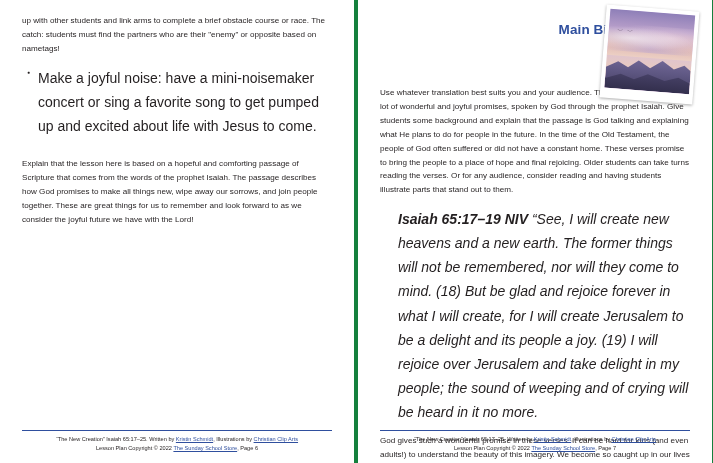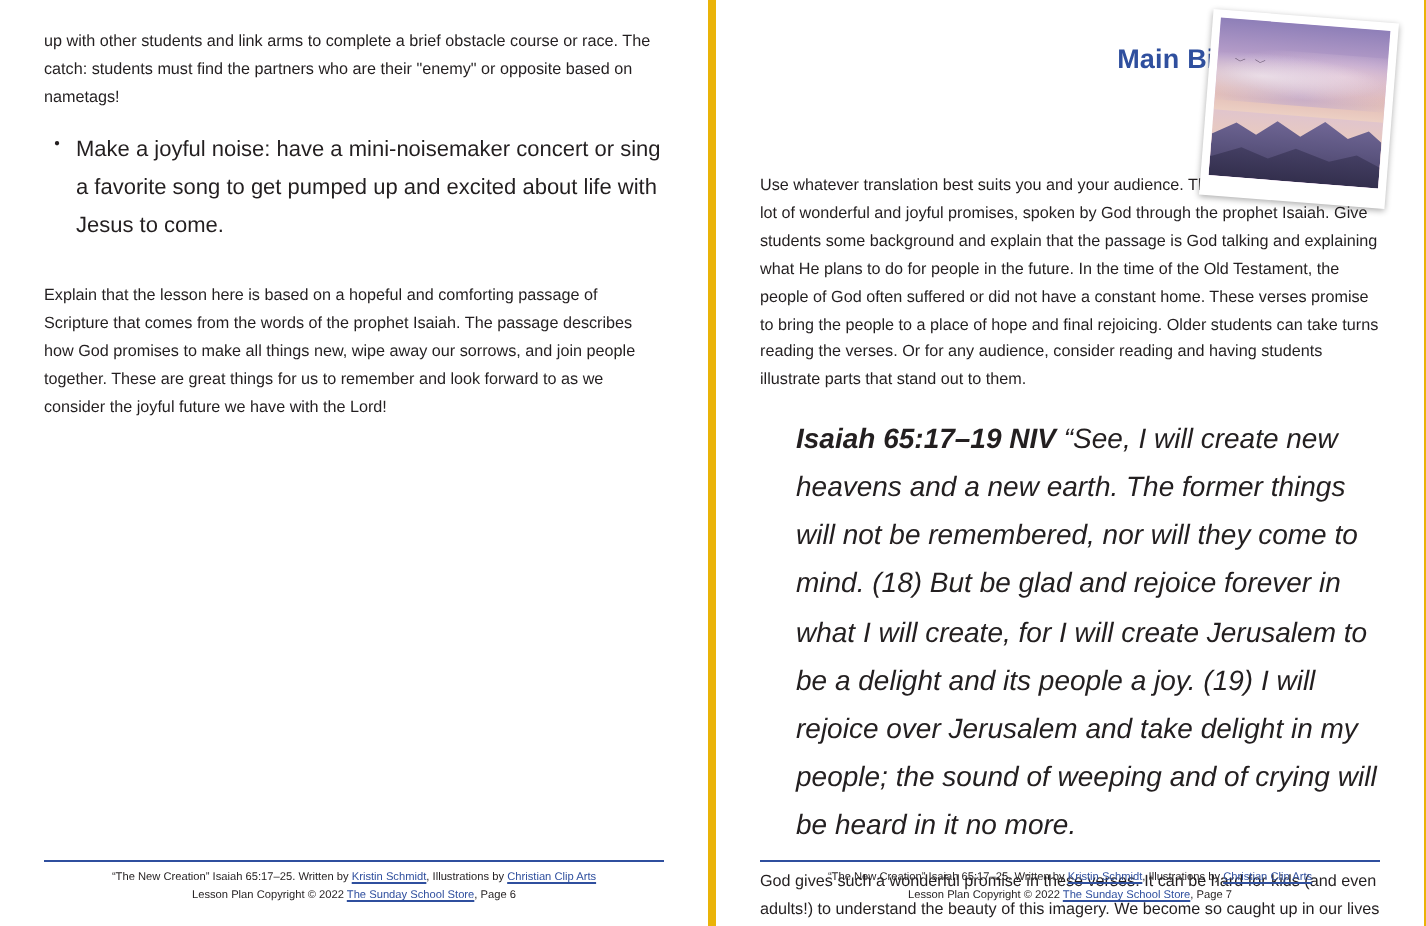--- a/index.html
+++ b/index.html
@@ -11,21 +11,21 @@
     width: 713px;
     height: 463px;
     font-family: "Liberation Sans", sans-serif;
     overflow: hidden;
   }
   .spread {
     display: flex;
     width: 713px;
     height: 463px;
     gap: 4px;
-    background: #eab308;
+    background: #15803d;
   }
   .page {
     background: #ffffff;
     width: 354px;
     height: 463px;
     box-sizing: border-box;
     padding: 14px 22px 8px 22px;
     position: relative;
     display: flex;
     flex-direction: column;
@@ -39,21 +39,21 @@
     color: #231f20;
   }
   ul.bullets {
     margin: 0 0 10px 0;
     padding-left: 16px;
     list-style: none;
   }
   ul.bullets li {
     position: relative;
     margin: 0 0 9px 0;
-    font-size: 11px;
+    font-size: 14px;
     line-height: 1.72;
     color: #231f20;
   }
   ul.bullets li:before {
     content: "\25CF";
     position: absolute;
     left: -11px;
     top: 0px;
     font-size: 5px;
     color: #231f20;

